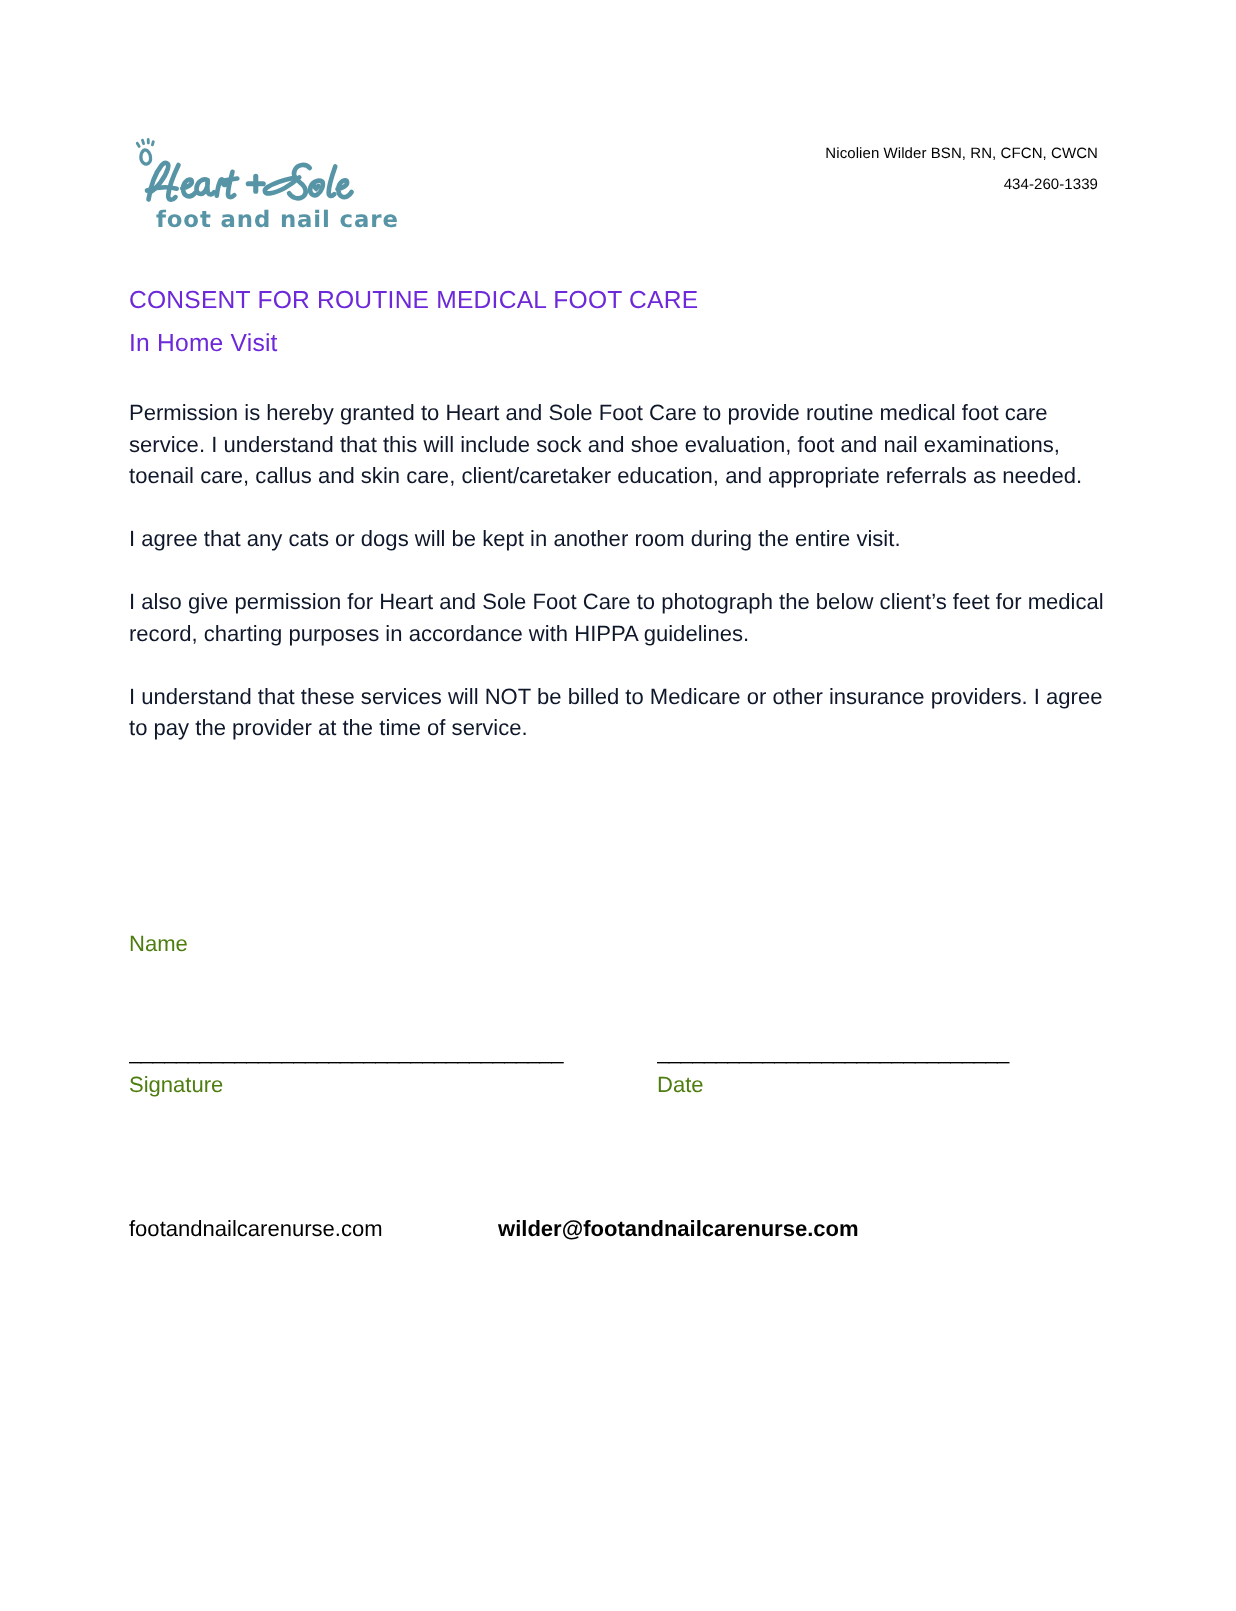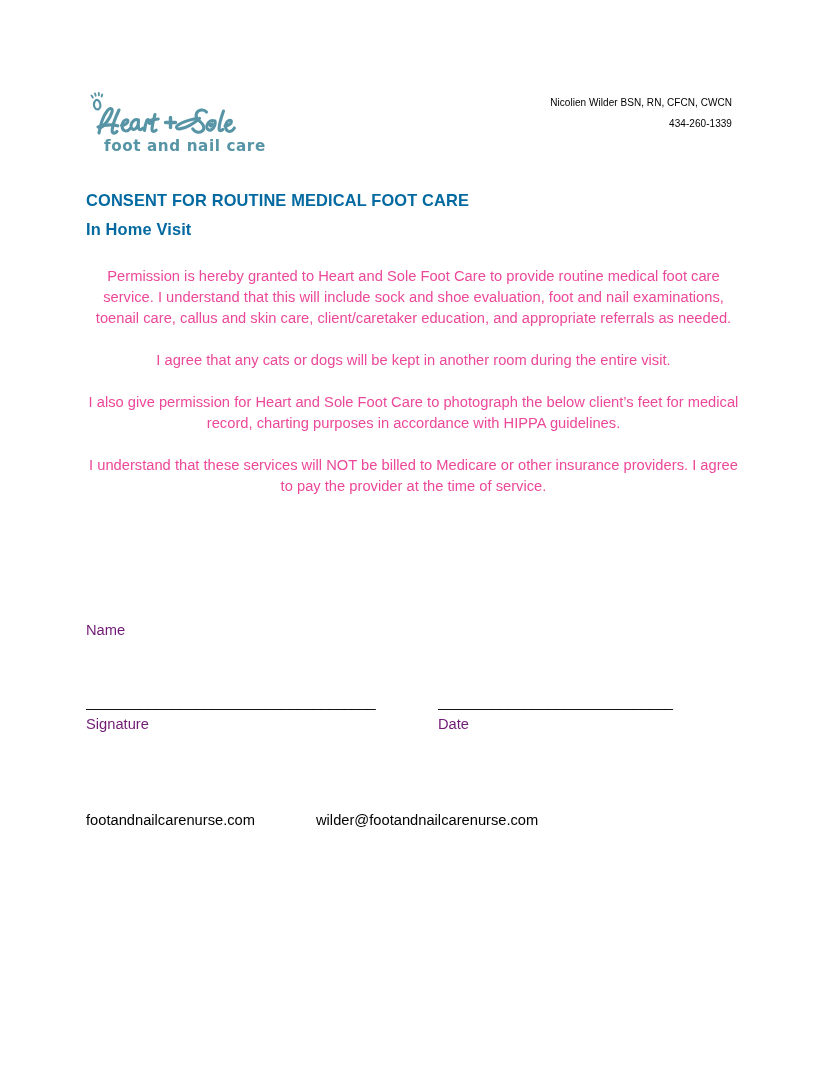--- a/index.html
+++ b/index.html
@@ -55,41 +55,41 @@
   
   .title-block {
     position: absolute;
     left: 86px;
     top: 186px;
     width: 660px;
   }
   .title-line {
     display: block;
     font-size: 16.4px;
-    font-weight: bold;
+    font-weight: normal;
     line-height: 28.5px;
     letter-spacing: 0.15px;
     white-space: nowrap;
-    color: #0369a1;
+    color: #6d28d9;
   }
 
   
   .body-block {
     position: absolute;
     left: 86px;
     top: 266px;
     width: 655px;
   }
   .para {
     font-size: 14.7px;
     line-height: 21.2px;
     letter-spacing: 0.01px;
     margin: 0 0 20.5px 0;
-    color: #ec4899;
-    text-align: center;
+    color: #0f172a;
+    text-align: left;
   }
   .para:last-child { margin-bottom: 16px; }
 
   
   .sig-area {
     position: absolute;
     left: 86px;
     top: 600px;
     width: 660px;
   }
@@ -101,21 +101,21 @@
     color: #000;
     white-space: nowrap;
     overflow: hidden;
     display: block;
     height: 22px;
   }
 
   .field-label {
     font-size: 14.7px;
     line-height: 21px;
-    color: #701a75;
+    color: #4d7c0f;
     display: block;
   }
 
   .name-group { position: absolute; left: 0; top: 20px; width: 660px; }
   .sig-group  { position: absolute; left: 0;   top: 92px; width: 336px; }
   .date-group { position: absolute; left: 352px; top: 92px; width: 278px; }
 
   
   .footer {
     position: absolute;
@@ -127,23 +127,24 @@
     color: #000;
   }
   .footer-site {
     position: absolute;
     left: 0;
     top: 0;
     white-space: nowrap;
   }
   .footer-email {
     position: absolute;
-    left: 230px;
+    left: 246px;
     top: 0;
     white-space: nowrap;
+    font-weight: bold;
   }
 </style>
 </head>
 <body>
 
 <div class="page">
 
   <div class="header">
 
     <div class="logo">

